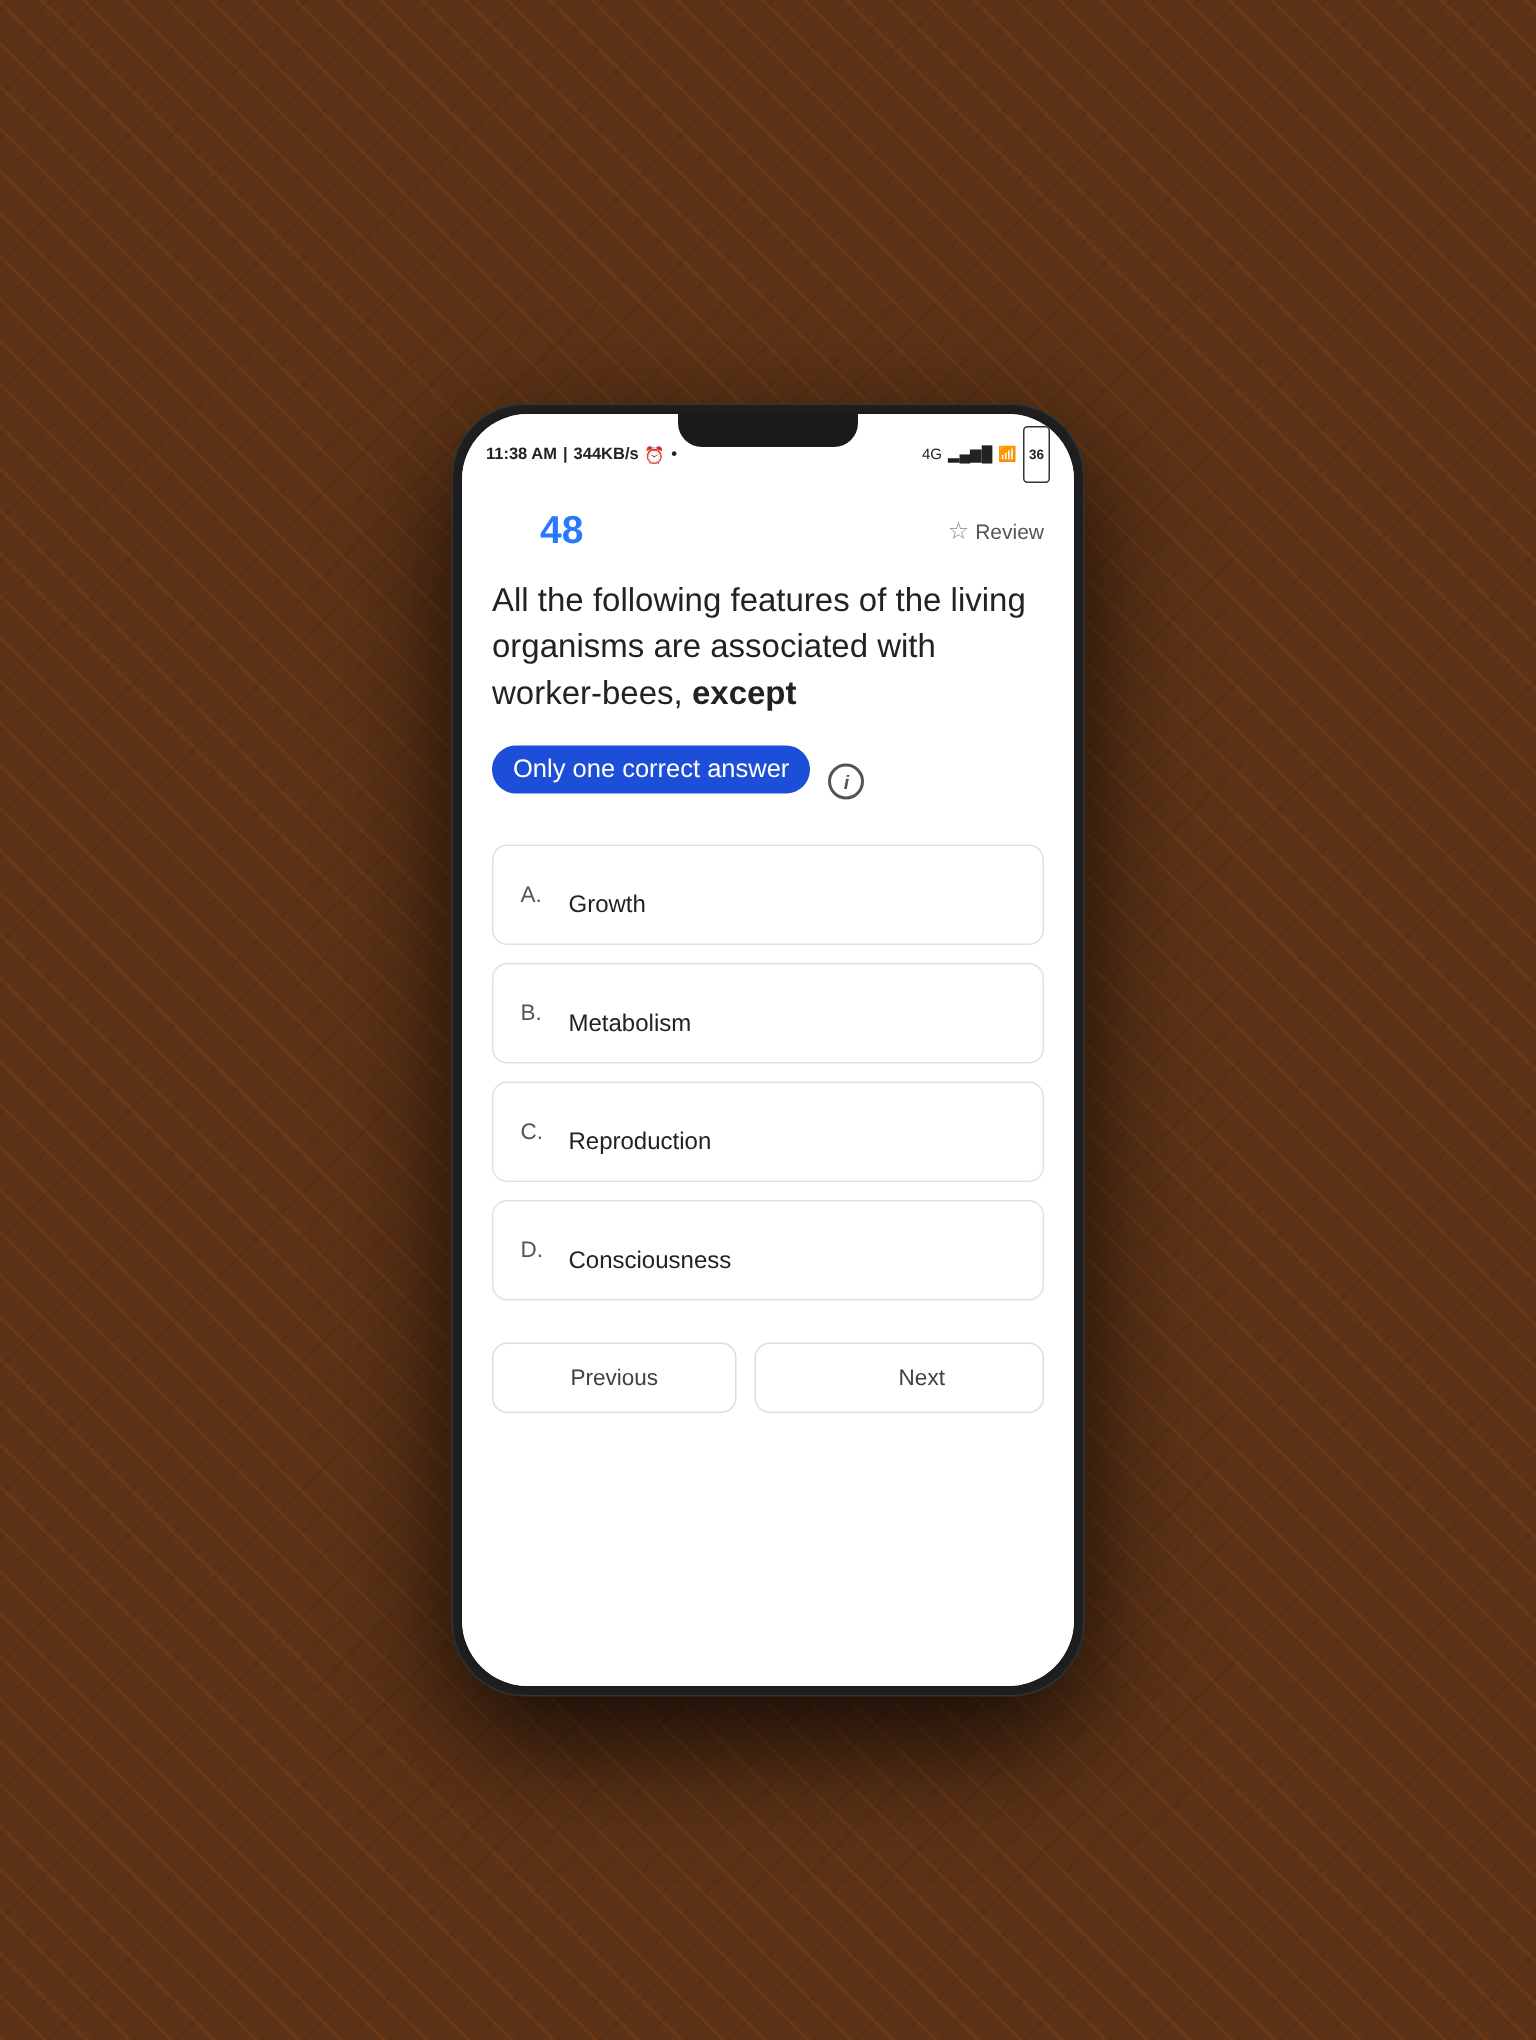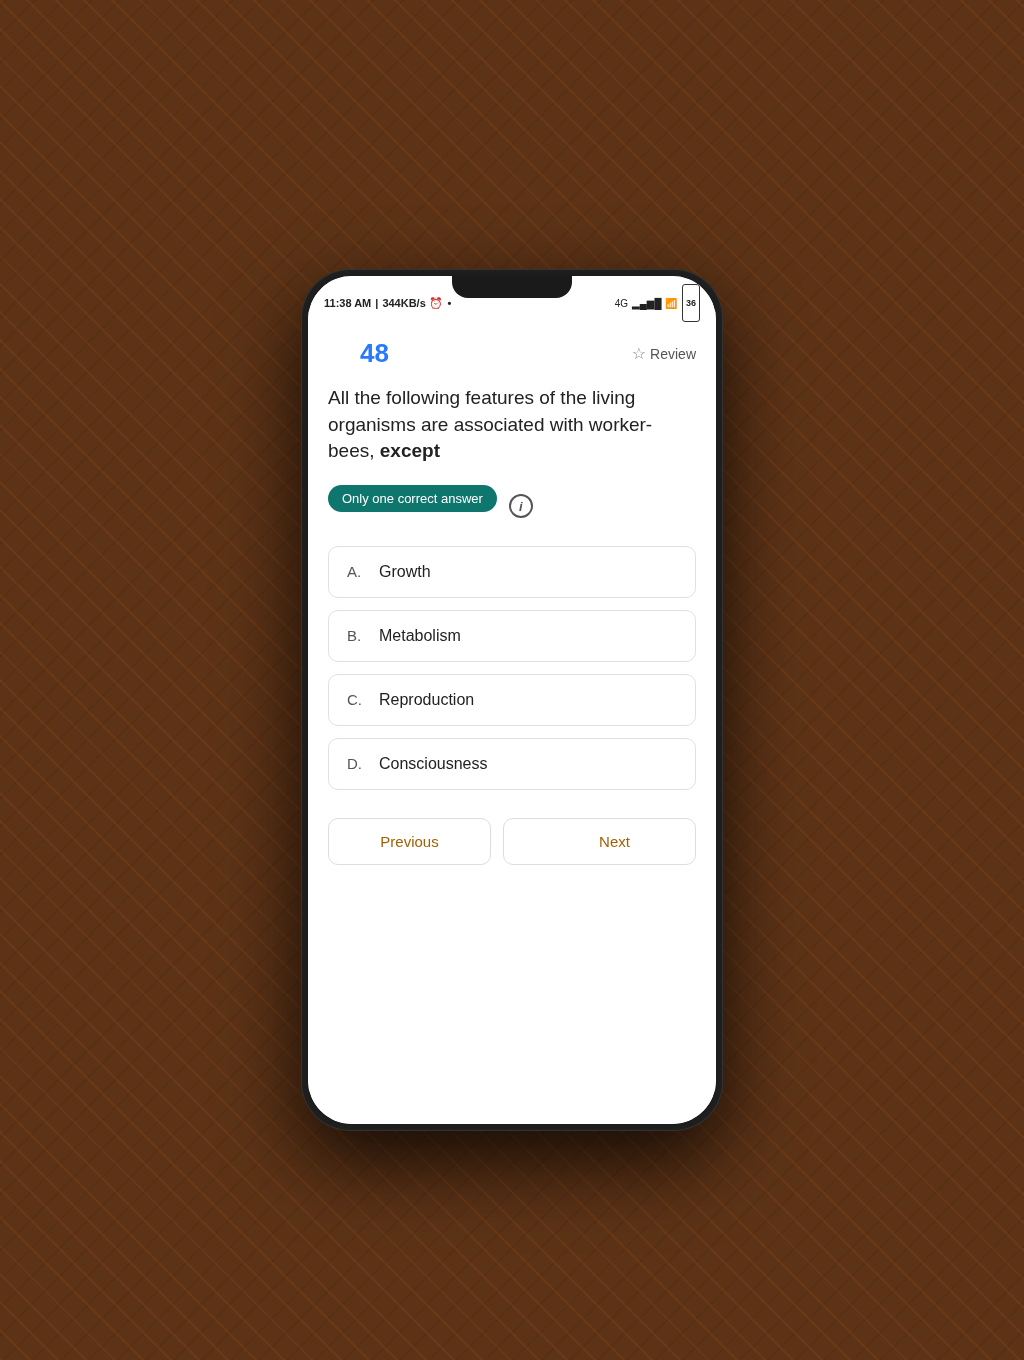--- a/index.html
+++ b/index.html
@@ -140,36 +140,36 @@
       border: none;
       cursor: pointer;
     }
 
     .review-star {
       font-size: 16px;
       color: #888;
     }
 
     .question-text {
-      font-size: 19px;
+      font-size: 22px;
       color: #222;
       line-height: 1.4;
       margin-bottom: 20px;
       font-weight: 400;
     }
 
     .question-text strong {
       font-weight: 700;
     }
 
     .answer-badge {
       display: inline-block;
-      background: #0f766e;
+      background: #1d4ed8;
       color: #fff;
-      font-size: 13px;
+      font-size: 17px;
       padding: 6px 14px;
       border-radius: 20px;
       margin-bottom: 16px;
       font-weight: 500;
     }
 
     .info-icon-wrapper {
       display: inline-flex;
       align-items: center;
       justify-content: center;
@@ -217,36 +217,37 @@
     .option-letter {
       color: #555;
       font-size: 15px;
       font-weight: 500;
       min-width: 20px;
     }
 
     .option-text {
       color: #222;
       font-size: 16px;
+      margin-top: 15px;
     }
 
     .nav-buttons {
       display: flex;
       gap: 12px;
       padding: 8px 0 4px;
     }
 
     .nav-btn {
       flex: 1;
       padding: 14px;
       border: 1.5px solid #ddd;
       border-radius: 10px;
       background: #fff;
       font-size: 15px;
-      color: #a16207;
+      color: #404040;
       cursor: pointer;
       text-align: center;
       font-weight: 500;
     }
 
     .nav-btn.next {
       background: #fff;
       padding-left: 44px;
     }
   </style>

